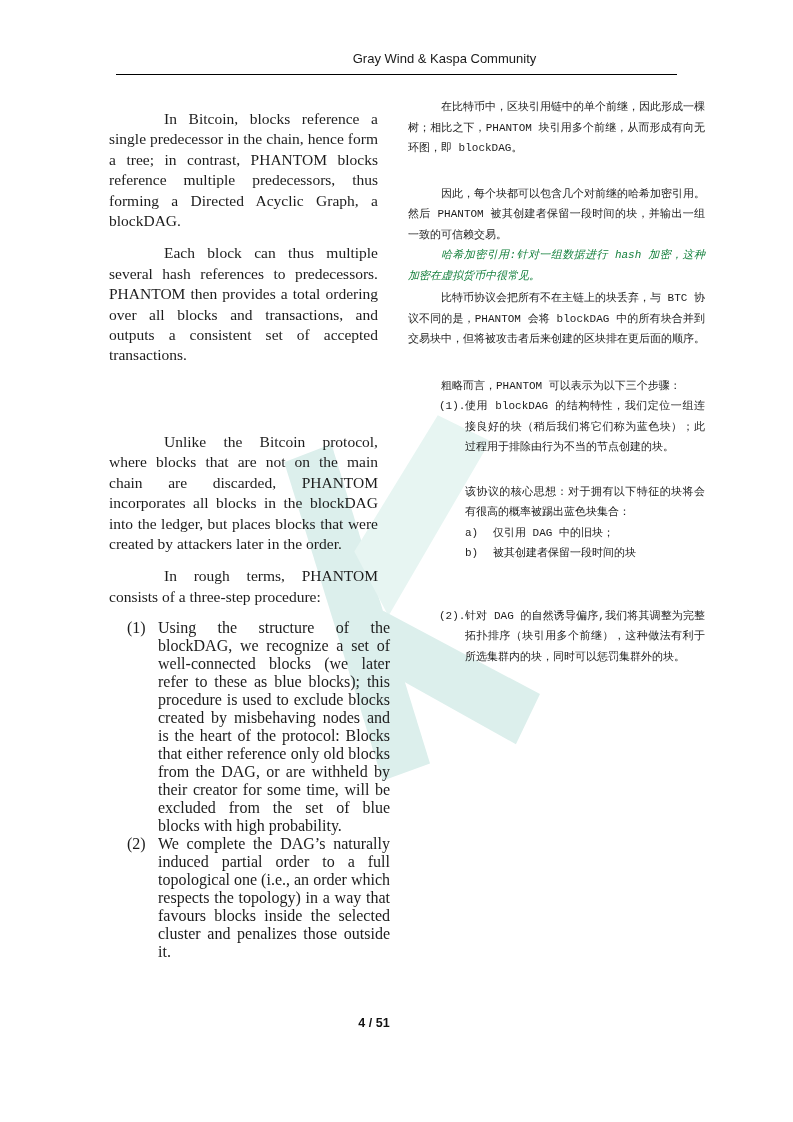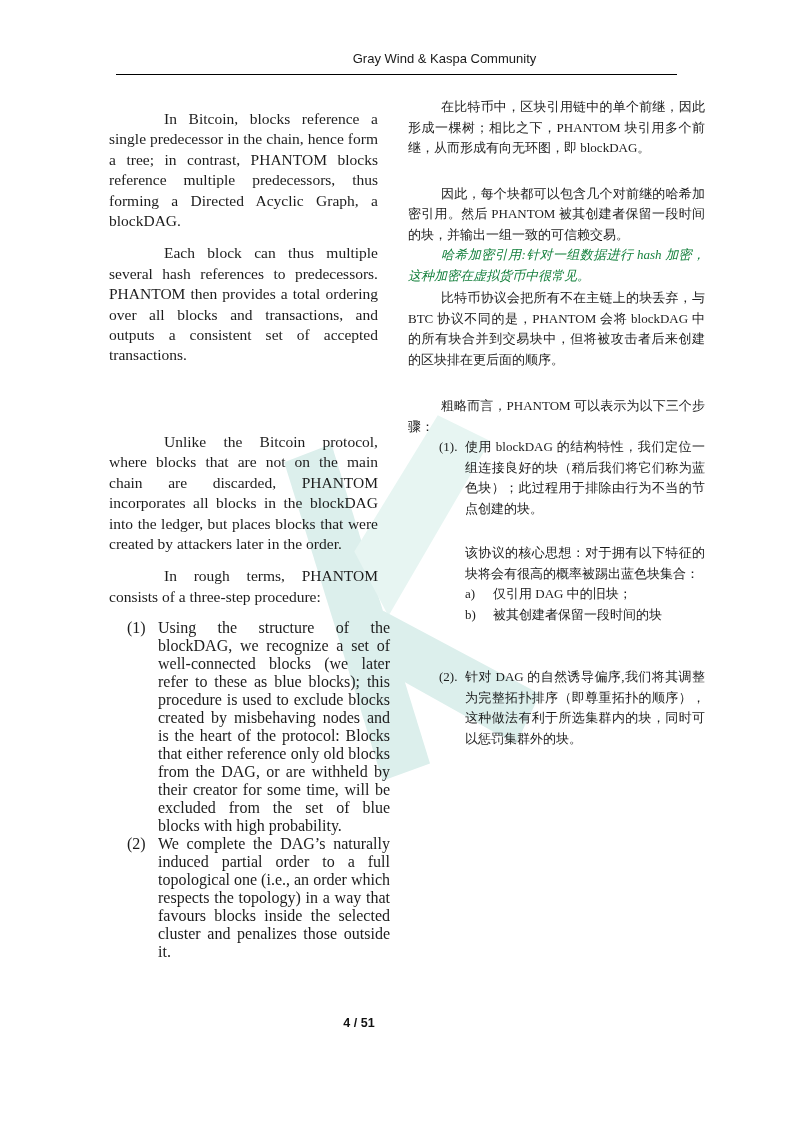--- a/index.html
+++ b/index.html
@@ -37,22 +37,22 @@
   p.en {
     margin:12px; text-align:justify;
     font-size:15.5px; line-height:20.4px;
     font-family:"Liberation Serif", serif;
   }
   p.en.indent { text-indent:55px; }
   .gap-en { margin-top:66px !important; }
 
   .zh {
     margin:0; text-align:justify;
-    font-size:13px; line-height:20.5px;
-    font-family:Liberation Serif, serif;
+    font-size:11px; line-height:20.5px;
+    font-family:Liberation Mono, monospace;
   }
   p.zh.indent { text-indent:33px; }
 
   .note { font-style:italic; }
 
   
   .eli { position:relative; padding-left:61px; margin:0; }
   .eli .lbl { position:absolute; left:30px; top:0; }
   .eli .txt { display:block; text-align:justify; }
 
@@ -66,20 +66,21 @@
   .sub { position:relative; padding-left:85px; margin:0; }
   .sub .lbl { position:absolute; left:57px; top:0; }
   .sub .txt { display:block; text-align:justify; }
 
   .footer {
     position:absolute; top:1016px; left:0; width:718px;
     text-align:center;
     font-family:"Liberation Sans", sans-serif;
     font-weight:bold; font-size:12.5px; color:#111;
     z-index:2;
+    padding-left:15px;
   }
 
   .mt25 { margin-top:25px; }
   .mt2  { margin-top:2px; }
   .mt26 { margin-top:26px; }
   .mt24 { margin-top:24px; }
   .mt42 { margin-top:42px; }
 </style>
 </head>
 <body>
@@ -122,19 +123,19 @@
   <div class="sub zh">
     <span class="lbl">a)</span>
     <span class="txt">仅引用 DAG 中的旧块；</span>
   </div>
   <div class="sub zh">
     <span class="lbl">b)</span>
     <span class="txt">被其创建者保留一段时间的块</span>
   </div>
   <div class="cli zh mt42">
     <span class="lbl">(2).</span>
-    <span class="txt">针对 DAG 的自然诱导偏序,我们将其调整为完整拓扑排序（即尊重拓扑的顺序），这种做法有利于所选集群内的块，同时可以惩罚集群外的块。</span>
+    <span class="txt">针对 DAG 的自然诱导偏序,我们将其调整为完整拓扑排序（块引用多个前继），这种做法有利于所选集群内的块，同时可以惩罚集群外的块。</span>
   </div>
 </div>
 
 <div class="footer">
   <span>4 / 51</span>
 </div>
 
 </body></html>

